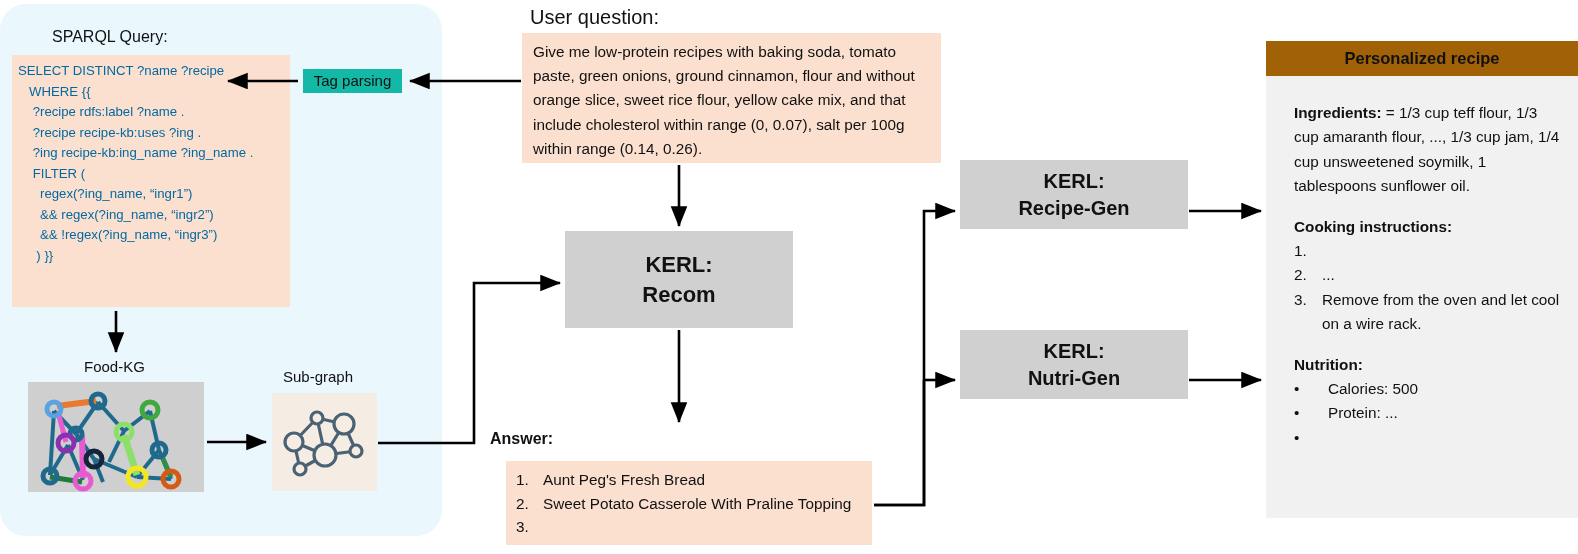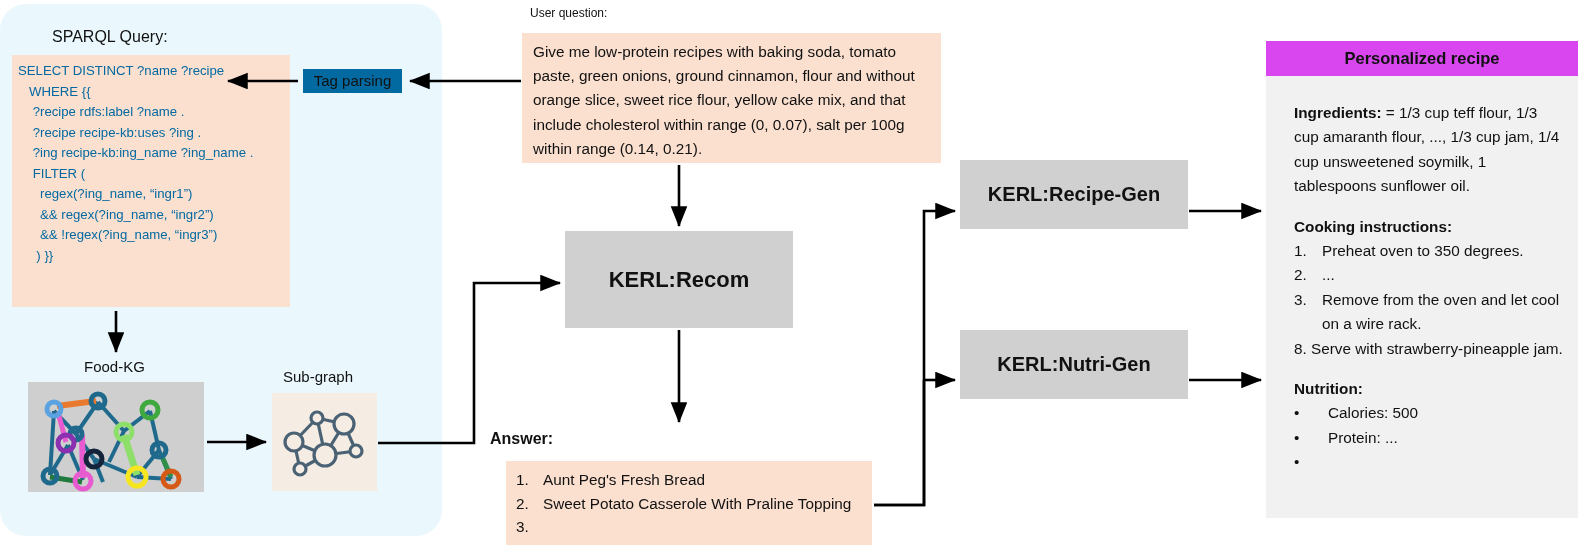--- a/index.html
+++ b/index.html
@@ -15,51 +15,51 @@
   .gray{background:#d0d0d0;}
   .cream{background:#f5ece4;}
 
   
   #sparql-title{left:52px;top:28px;font-size:16px;}
   #sparql-box{left:12px;top:55px;width:278px;height:252px;}
   #sparql-code{position:absolute;left:6px;top:6px;right:4px;
       font-size:13.2px;line-height:20.5px;white-space:pre;color:#0369a1;}
 
   
-  #tag-parsing{left:303px;top:69px;width:99px;height:24px;background:#0369a1;
+  #tag-parsing{left:303px;top:69px;width:99px;height:24px;background:#14b8a6;
       font-size:15px;line-height:24px;text-align:center;}
 
   
   #foodkg-title{left:84px;top:358px;font-size:15px;}
   #foodkg-box{left:28px;top:382px;width:176px;height:110px;background:#cfcfcf;}
   #subgraph-title{left:283px;top:368px;font-size:15px;}
   #subgraph-box{left:272px;top:393px;width:105px;height:98px;}
 
   
-  #uq-title{left:530px;top:6px;font-size:12px;}
+  #uq-title{left:530px;top:6px;font-size:20px;}
   #uq-box{left:522px;top:33px;width:419px;height:130px;}
   #uq-text{position:absolute;left:11px;top:7px;right:9px;font-size:15.3px;line-height:24.2px;}
 
   
   #kerl-recom{left:565px;top:231px;width:228px;height:97px;}
   #kerl-recipe{left:960px;top:160px;width:228px;height:69px;}
   #kerl-nutri{left:960px;top:330px;width:228px;height:69px;}
-  .kerl-label{width:100%;height:100%;display:flex;flex-direction:row;
+  .kerl-label{width:100%;height:100%;display:flex;flex-direction:column;
       align-items:center;justify-content:center;font-weight:bold;font-size:22px;line-height:30px;}
 
   
   #ans-title{left:490px;top:430px;font-size:16px;font-weight:bold;}
   #ans-box{left:506px;top:461px;width:366px;height:84px;}
   #ans-list{position:absolute;left:10px;top:7px;font-size:15.3px;line-height:23.5px;}
   .ans-row{display:flex;}
   .ans-num{width:27px;flex:none;}
 
   
   #pr-panel{left:1266px;top:41px;width:312px;height:477px;}
-  #pr-header{position:absolute;left:0;top:0;width:100%;height:35px;background:#d946ef;
+  #pr-header{position:absolute;left:0;top:0;width:100%;height:35px;background:#a16207;
       display:flex;align-items:center;justify-content:center;font-weight:bold;font-size:16.5px;}
   #pr-body{position:absolute;left:0;top:35px;width:100%;bottom:0;background:#f1f1f1;}
   #pr-inner{position:absolute;left:28px;top:25px;right:14px;font-size:15.3px;line-height:24.4px;}
   .pr-b{font-weight:bold;}
   .pr-gap{height:16px;}
   .num-row{display:flex;}
   .num-k{width:28px;flex:none;}
   .bul-row{display:flex;}
   .bul-k{width:34px;flex:none;}
 
@@ -149,21 +149,21 @@
       <circle cx="72" cy="31" r="10"></circle>
       <circle cx="84" cy="58" r="6"></circle>
       <circle cx="53" cy="62" r="11"></circle>
       <circle cx="28" cy="76" r="6"></circle>
     </g>
   </svg>
 </div>
 
 <div class="abs" id="uq-title">User question:</div>
 <div class="abs peach" id="uq-box">
-  <div id="uq-text">Give me low-protein recipes with baking soda, tomato paste, green onions, ground cinnamon, flour and without orange slice, sweet rice flour, yellow cake mix, and that include cholesterol within range (0, 0.07), salt per 100g within range (0.14, 0.21).</div>
+  <div id="uq-text">Give me low-protein recipes with baking soda, tomato paste, green onions, ground cinnamon, flour and without orange slice, sweet rice flour, yellow cake mix, and that include cholesterol within range (0, 0.07), salt per 100g within range (0.14, 0.26).</div>
 </div>
 
 <div class="abs gray" id="kerl-recom">
   <div class="kerl-label">
     <span>KERL:</span>
     <span>Recom</span>
   </div>
 </div>
 <div class="abs gray" id="kerl-recipe">
   <div class="kerl-label" style="font-size:20px;line-height:27px;">
@@ -199,31 +199,29 @@
   <div id="pr-header">Personalized recipe</div>
   <div id="pr-body">
     <div id="pr-inner">
       <div>
         <span class="pr-b">Ingredients:</span><span> = 1/3 cup teff flour, 1/3 cup amaranth flour, ..., 1/3 cup jam, 1/4 cup unsweetened soymilk, 1 tablespoons sunflower oil.</span>
       </div>
       <div class="pr-gap"></div>
       <div class="pr-b">Cooking instructions:</div>
       <div class="num-row">
         <span class="num-k">1.</span>
-        <span>Preheat oven to 350 degrees.</span>
       </div>
       <div class="num-row">
         <span class="num-k">2.</span>
         <span>...</span>
       </div>
       <div class="num-row">
         <span class="num-k">3.</span>
         <span>Remove from the oven and let cool on a wire rack.</span>
       </div>
-      <div>8. Serve with strawberry-pineapple jam.</div>
       <div class="pr-gap"></div>
       <div class="pr-b">Nutrition:</div>
       <div class="bul-row">
         <span class="bul-k">•</span>
         <span>Calories: 500</span>
       </div>
       <div class="bul-row">
         <span class="bul-k">•</span>
         <span>Protein: ...</span>
       </div>

